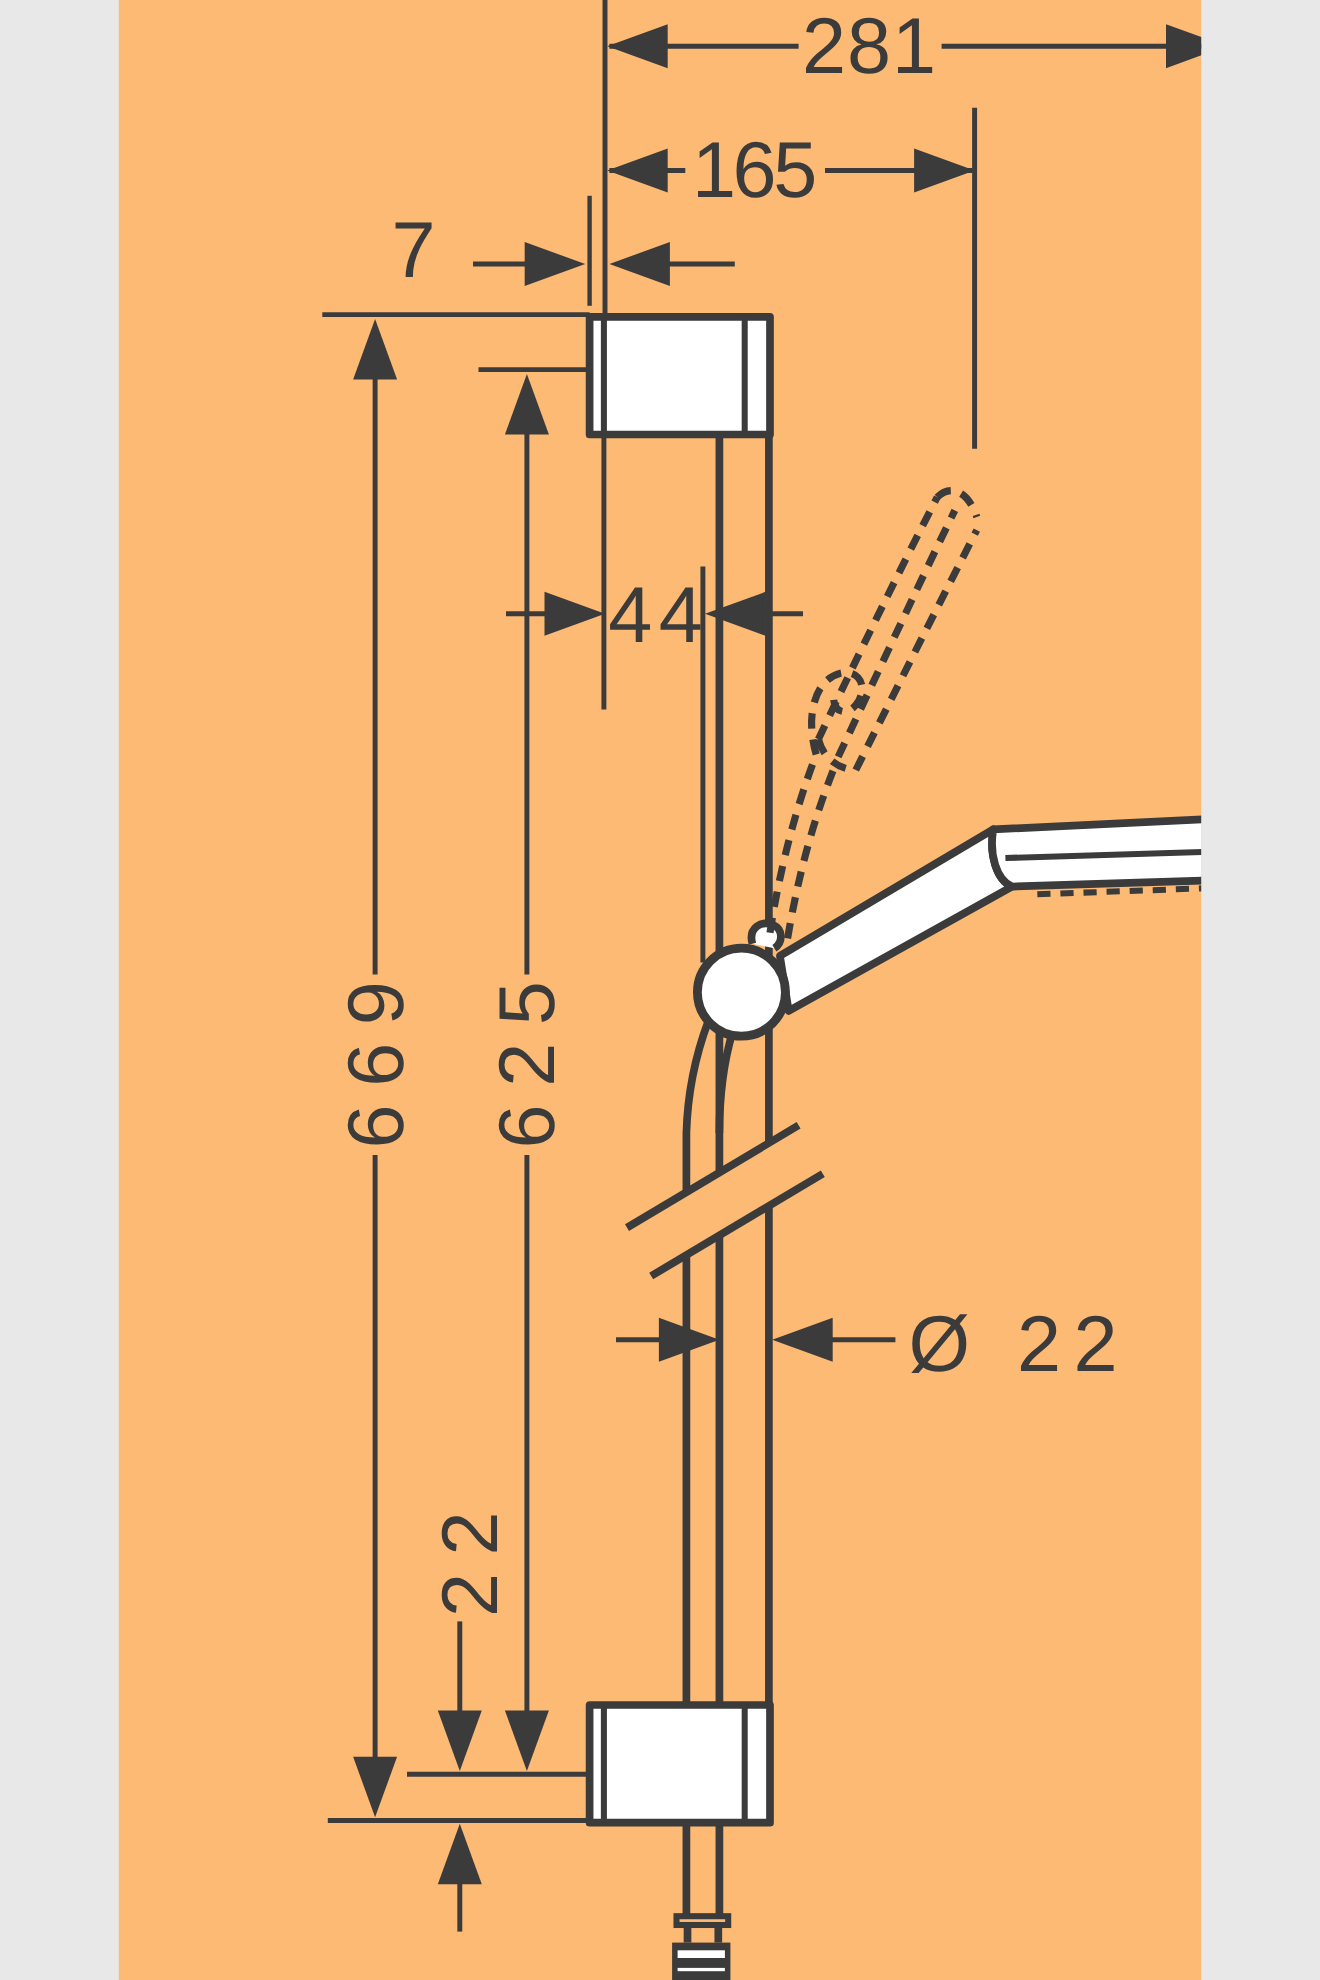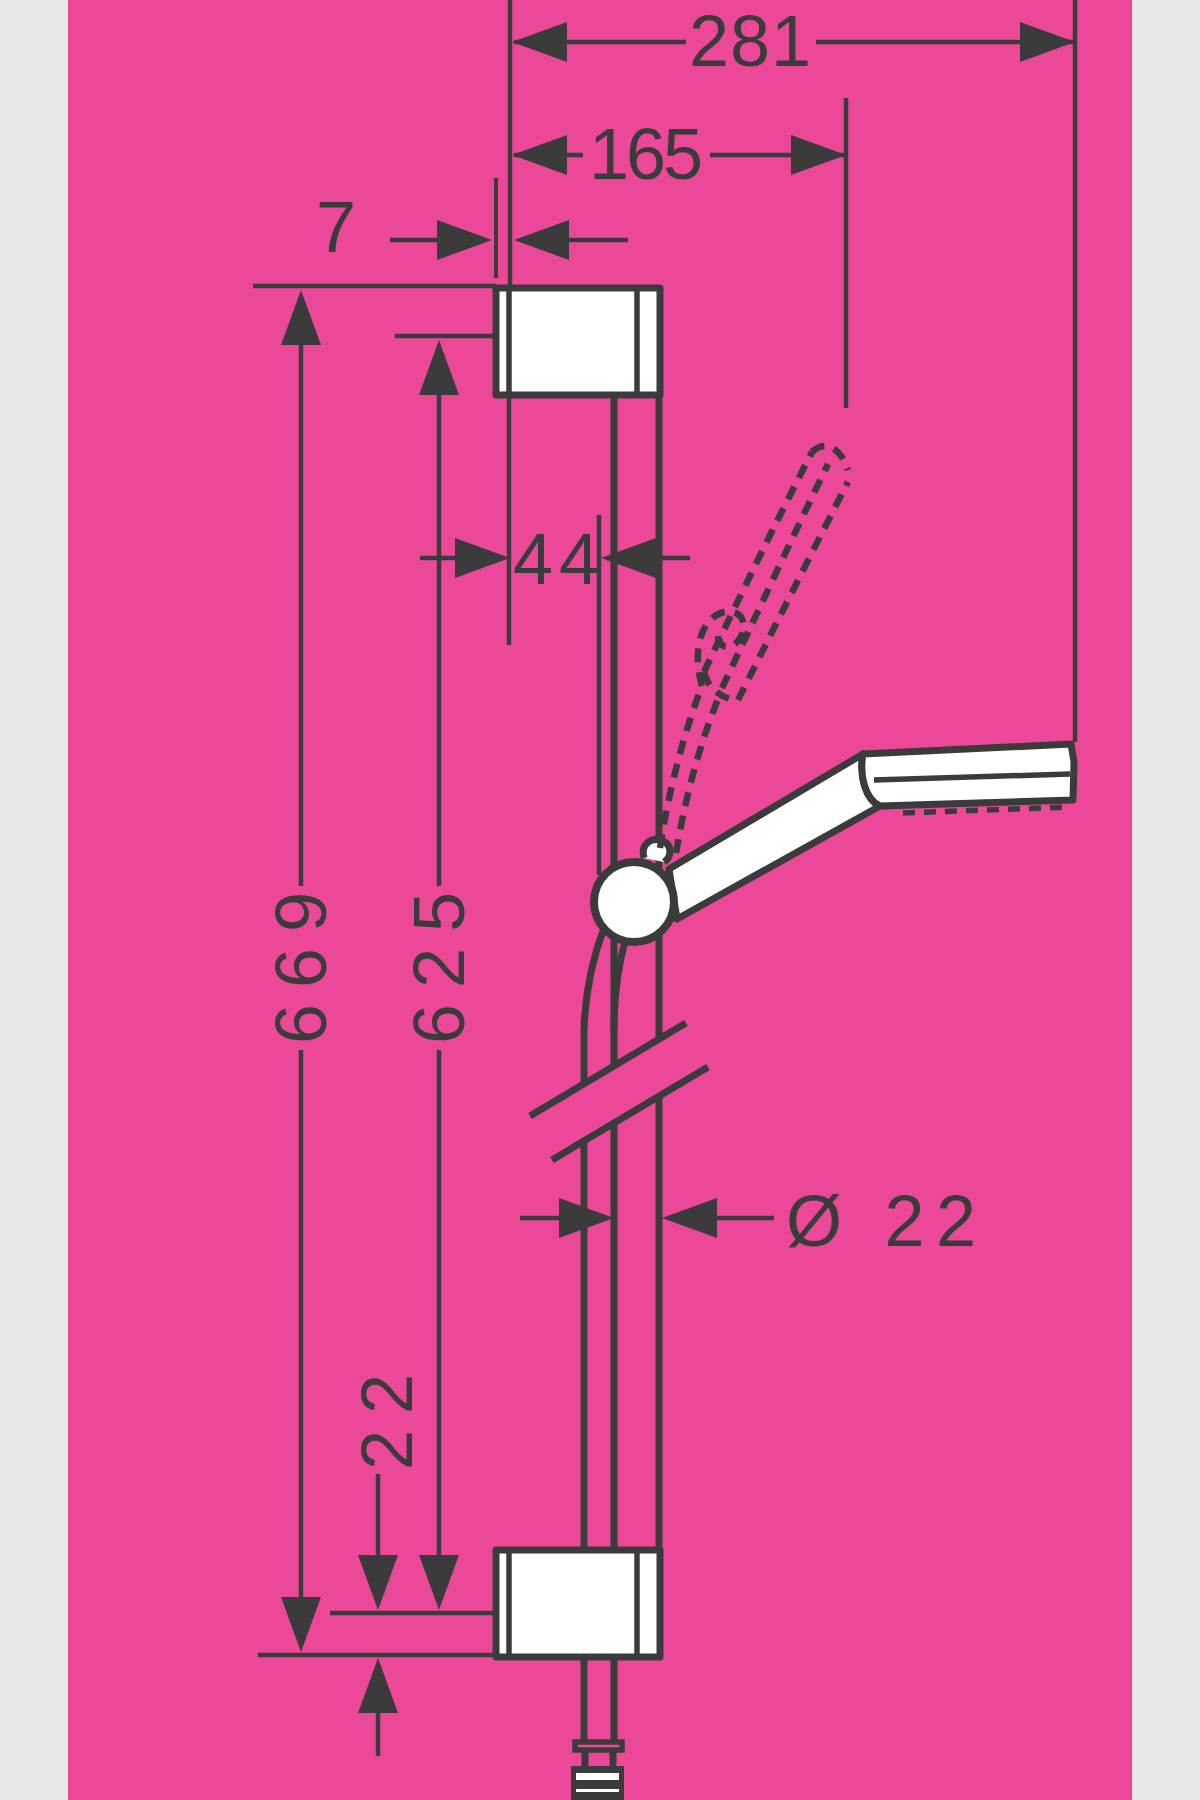--- a/index.html
+++ b/index.html
@@ -1,17 +1,17 @@
 <!DOCTYPE html>
 <html><head>
 <meta charset="utf-8">
 <style>
   html,body{margin:0;padding:0;background:#e8e8e8;}
   .canvas{
-    position:relative;width:1064px;height:1800px;background:#ec4899;
+    position:relative;width:984px;height:1800px;background:#fdba74;
     font-family:"Liberation Sans",sans-serif;overflow:hidden;margin:0 auto;
   }
   svg{display:block;width:1200px;height:1800px;}
   text{
     font-family:"Liberation Sans",sans-serif;
     fill:#3b3b3b;font-size:72px;font-weight:400;
   }
   .ln{stroke:#3b3b3b;stroke-width:4.5;fill:none;stroke-linecap:butt;}
   .thin{stroke-width:4;}
   .obj{stroke:#3b3b3b;stroke-width:7;fill:none;stroke-linejoin:round;}

